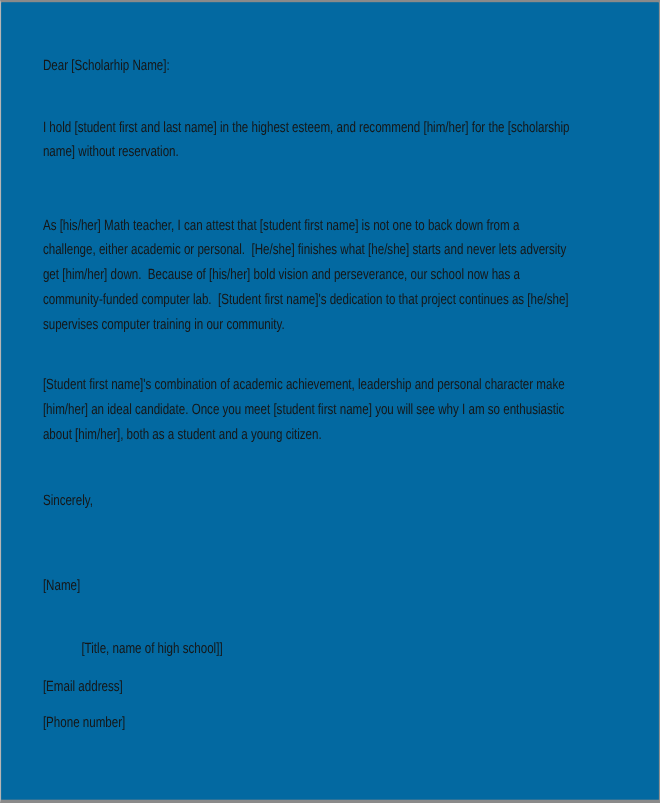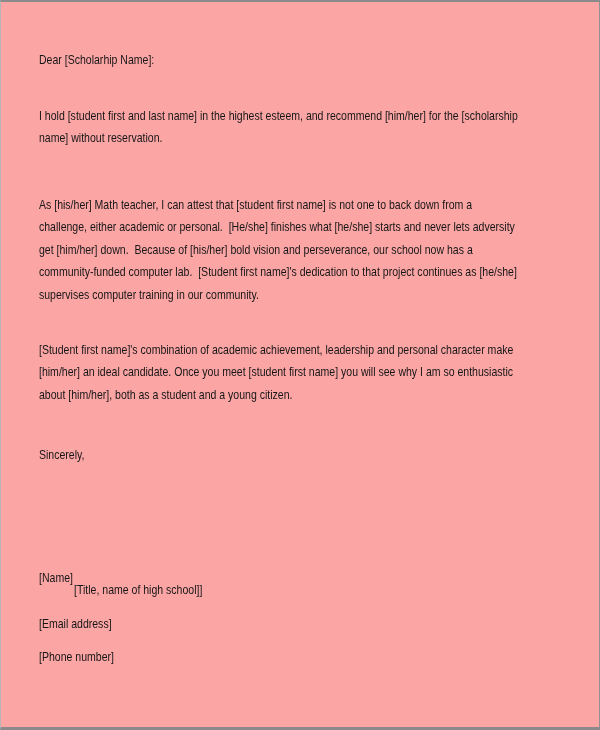--- a/index.html
+++ b/index.html
@@ -5,21 +5,21 @@
   html, body {
     margin: 0;
     padding: 0;
     background: #ffffff;
   }
   .page {
     position: relative;
     width: 600px;
     height: 730px;
     box-sizing: border-box;
-    background: #fca5a5;
+    background: #0369a1;
     border-top: 2px solid #8a8a8a;
     border-bottom: 3px solid #8a8a8a;
     border-left: 1px solid #b5b5b5;
     border-right: 1px solid #919191;
     overflow: hidden;
     font-family: "Liberation Sans", sans-serif;
   }
   .block {
     position: absolute;
     left: 38px;
@@ -30,21 +30,21 @@
     color: #161616;
     white-space: pre;
     transform: scaleX(0.78);
     transform-origin: 0 50%;
   }
   .salutation      { top: 47px;  }
   .para-intro      { top: 103px; }
   .para-body       { top: 192px; }
   .para-conclusion { top: 337px; }
   .closing         { top: 442px; text-align: right; }
-  .sig-name        { top: 565px; }
+  .sig-name        { top: 519px; }
   .sig-title       { top: 577px; padding-left: 35px; }
   .sig-email       { top: 611px; }
   .sig-phone       { top: 644px; }
 </style>
 </head>
 <body>
 
 <div class="page">
 
   <div class="block salutation">

